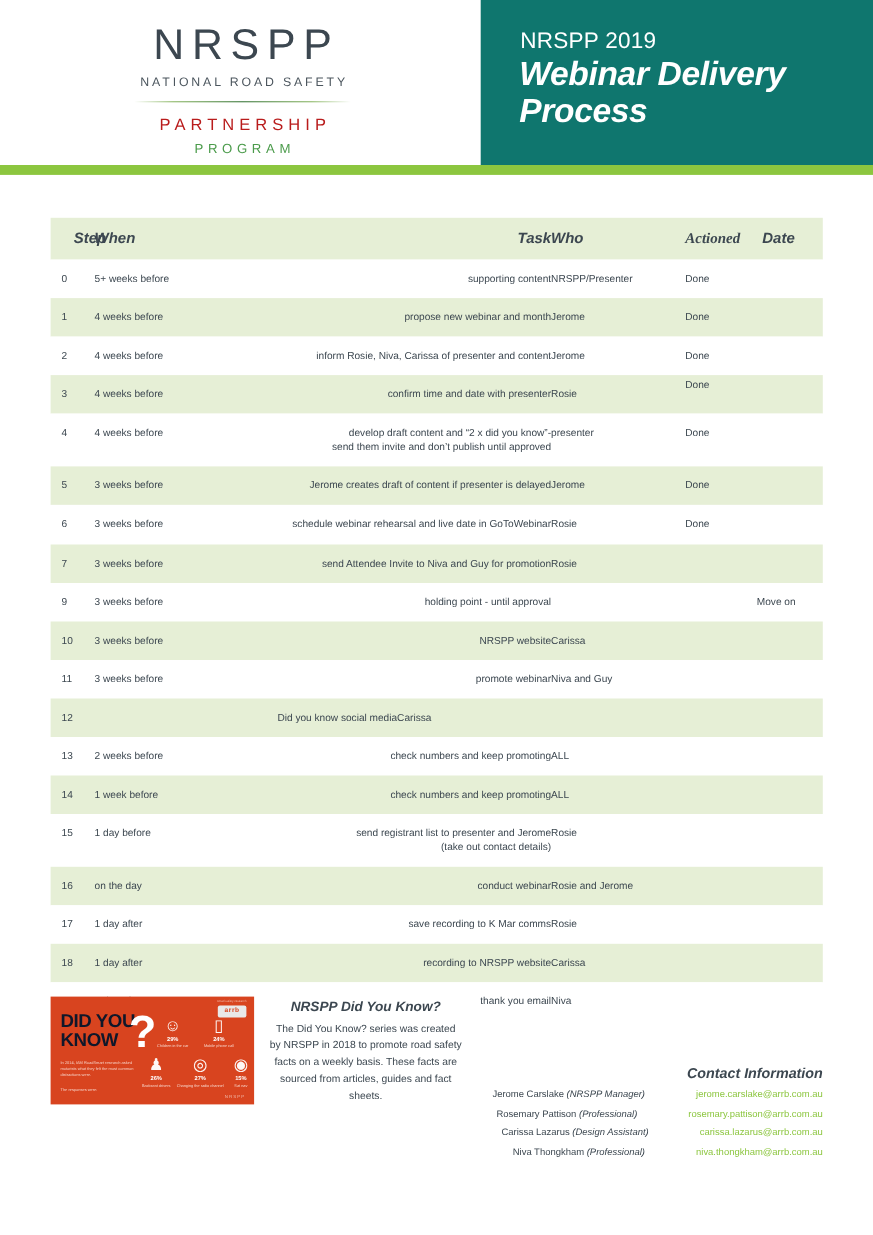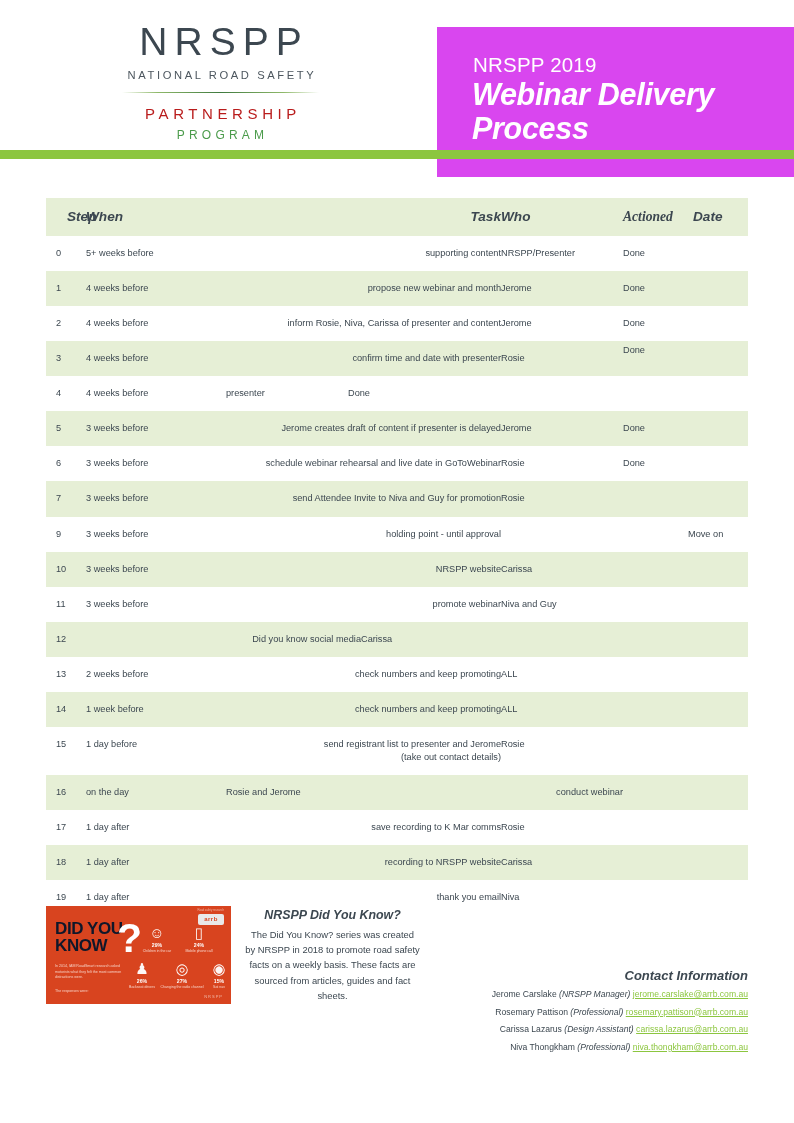--- a/index.html
+++ b/index.html
@@ -77,22 +77,21 @@
     color: #4b9b4b;
     margin-top: 6px;
     padding-left: 4px;
   }
 
   #header-title-panel {
     position: absolute;
     left: 437px; top: 0;
     width: 357px;
     height: 150px;
-    background: #d946ef;
-    margin-top: 27px;
+    background: #0f766e;
   }
   #title-kicker {
     position: absolute;
     left: 36px;
     top: 26px;
     color: #ffffff;
     font-size: 20.5px;
     letter-spacing: 0.2px;
     font-weight: 400;
     font-family: "Liberation Sans", sans-serif;
@@ -318,21 +317,21 @@
     color: #3c4750;
     line-height: 1;
     margin-bottom: 9px;
     white-space: nowrap;
   }
   .contact-role {
     font-style: italic;
   }
   .contact-email {
     color: #8cc63f;
-    text-decoration: underline;
+    margin-left: 44px;
   }
 </style>
 </head>
 <body>
 
 <div id="header">
   <div id="header-logo-panel">
     <div id="logo-wrap">
       <div class="logo-nrspp">NRSPP</div>
       <div class="logo-sub1">NATIONAL ROAD SAFETY</div>
@@ -386,20 +385,21 @@
         <div class="cell c-step">3</div>
         <div class="cell c-when">4 weeks before</div>
         <div class="cell c-task">confirm time and date with presenter</div>
         <div class="cell c-who">Rosie</div>
         <div class="cell c-act raise">Done</div>
         <div class="cell c-date"></div>
       </div>
       <div class="trow plain">
         <div class="cell c-step">4</div>
         <div class="cell c-when">4 weeks before</div>
+        <div class="cell c-task">develop draft content and “2 x did you know”-<br>send them invite and don’t publish until approved</div>
         <div class="cell c-who">presenter</div>
         <div class="cell c-act">Done</div>
         <div class="cell c-date"></div>
       </div>
       <div class="trow shade">
         <div class="cell c-step">5</div>
         <div class="cell c-when">3 weeks before</div>
         <div class="cell c-task">Jerome creates draft of content if presenter is delayed</div>
         <div class="cell c-who">Jerome</div>
         <div class="cell c-act">Done</div>
@@ -472,22 +472,22 @@
         <div class="cell c-step">15</div>
         <div class="cell c-when">1 day before</div>
         <div class="cell c-task">send registrant list to presenter and Jerome<br>(take out contact details)</div>
         <div class="cell c-who">Rosie</div>
         <div class="cell c-act"></div>
         <div class="cell c-date"></div>
       </div>
       <div class="trow shade">
         <div class="cell c-step">16</div>
         <div class="cell c-when">on the day</div>
+        <div class="cell c-task">conduct webinar</div>
         <div class="cell c-who">Rosie and Jerome</div>
-        <div class="cell c-task">conduct webinar</div>
         <div class="cell c-act"></div>
         <div class="cell c-date"></div>
       </div>
       <div class="trow plain">
         <div class="cell c-step">17</div>
         <div class="cell c-when">1 day after</div>
         <div class="cell c-task">save recording to K Mar comms</div>
         <div class="cell c-who">Rosie</div>
         <div class="cell c-act"></div>
         <div class="cell c-date"></div>

